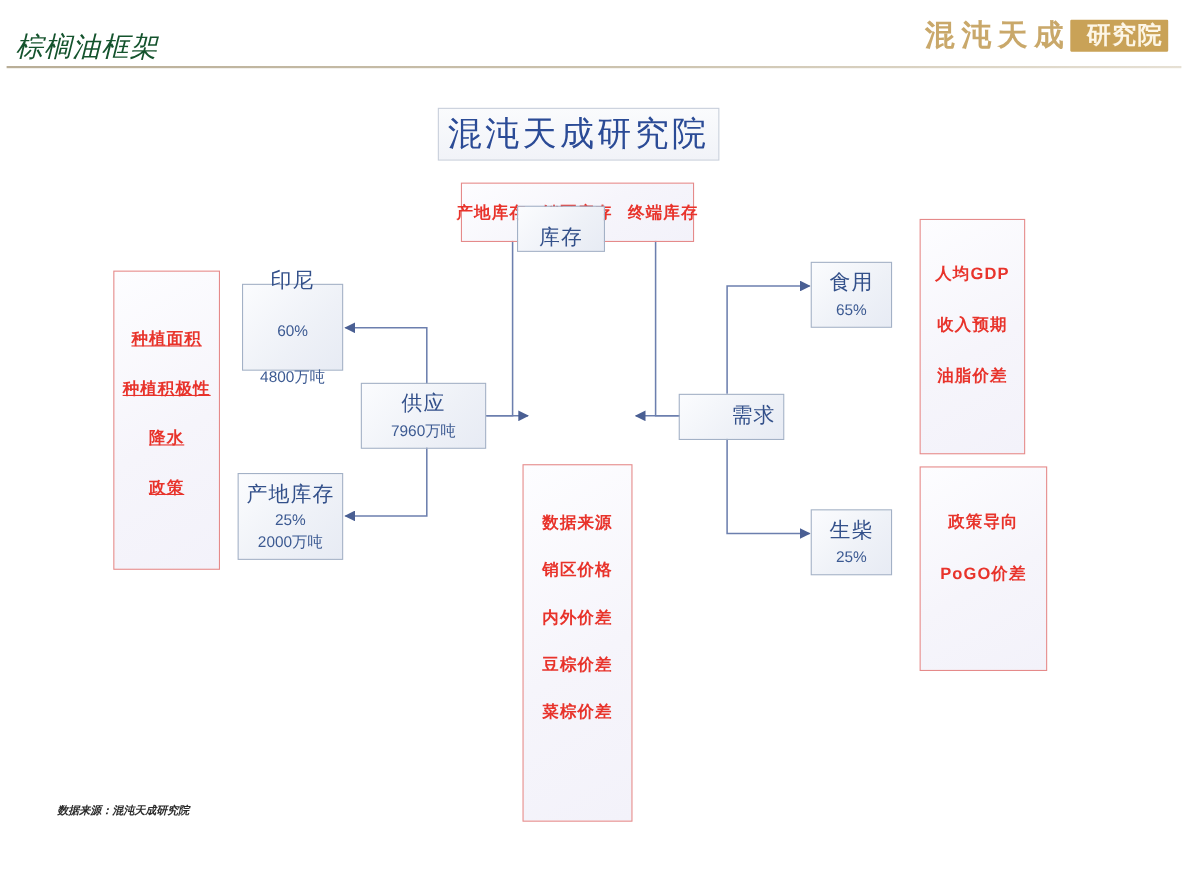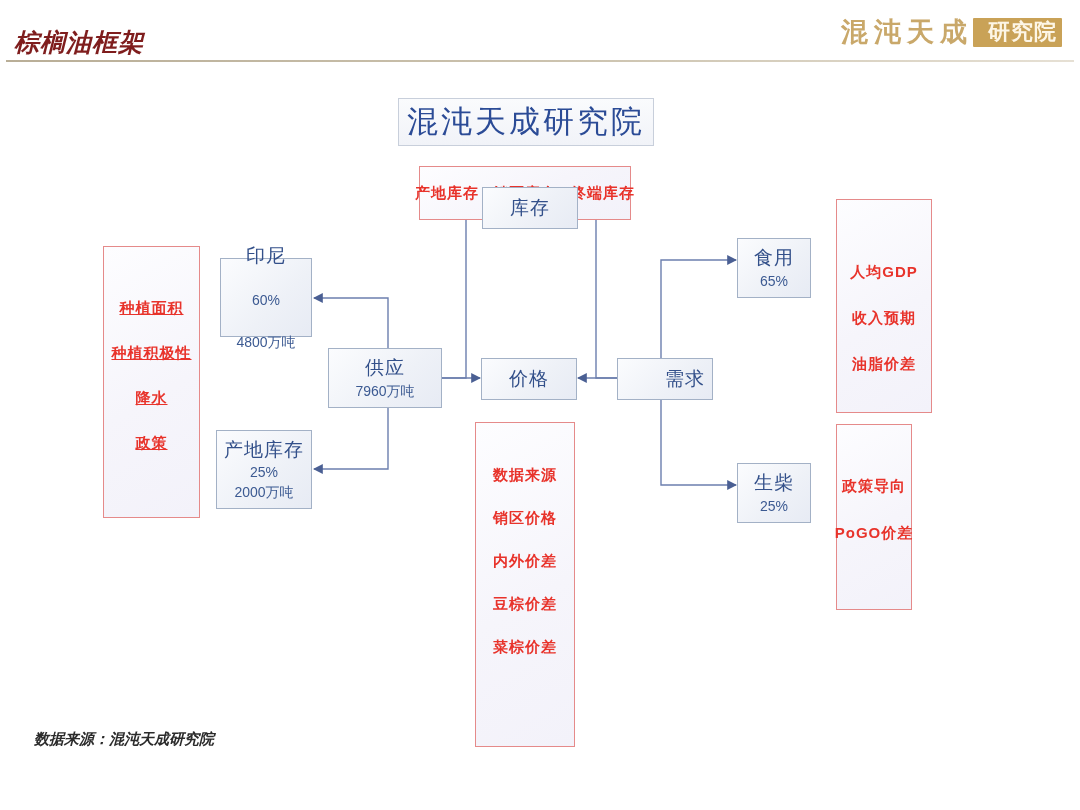--- a/index.html
+++ b/index.html
@@ -23,25 +23,25 @@
   #header {
     position: absolute;
     left: 0; top: 0;
     width: 1080px; height: 62px;
   }
   #page-title {
     position: absolute;
     left: 14px;
     top: 26px;
     font-family: "Liberation Serif", "DejaVu Serif", serif;
-    font-weight: bold;
+    font-weight: normal;
     font-style: italic;
     font-size: 25px;
     letter-spacing: 1px;
-    color: #7f1d1d;
+    color: #14532d;
     white-space: nowrap;
   }
   #header-rule {
     position: absolute;
     left: 6px;
     top: 60px;
     width: 1068px;
     height: 2px;
     background: linear-gradient(to right, #b9ae97 0%, #cdc4b0 55%, #e6e0d4 100%);
   }
@@ -70,26 +70,26 @@
     font-weight: bold;
     padding: 3px 5px 4px 15px;
     letter-spacing: 1px;
     line-height: 1;
     border-radius: 1px;
   }
 
   
   #footer-source {
     position: absolute;
-    left: 34px;
+    left: 52px;
     top: 730px;
     font-family: "Liberation Serif", "DejaVu Serif", serif;
     font-style: italic;
     font-weight: bold;
-    font-size: 15px;
+    font-size: 10px;
     color: #2b2b2b;
     white-space: nowrap;
   }
 
   
   #diagram {
     position: absolute;
     left: 0; top: 62px;
     width: 1080px;
     height: 650px;
@@ -230,27 +230,27 @@
     </div>
 
     <div class="redbox vertical" style="left:475px; top:360px; width:100px; height:325px; padding-top:43px; gap:24px;">
       <span class="r-item">数据来源</span>
       <span class="r-item">销区价格</span>
       <span class="r-item">内外价差</span>
       <span class="r-item">豆棕价差</span>
       <span class="r-item">菜棕价差</span>
     </div>
 
-    <div class="redbox vertical" style="left:836px; top:137px; width:96px; height:214px; padding-top:63px; gap:27px;">
+    <div class="redbox vertical" style="left:836px; top:137px; width:96px; height:214px; padding-top:40px; gap:27px;">
       <span class="r-item">人均GDP</span>
       <span class="r-item">收入预期</span>
       <span class="r-item">油脂价差</span>
     </div>
 
-    <div class="redbox vertical" style="left:836px; top:362px; width:76px; height:186px; padding-top:52px; gap:28px;">
+    <div class="redbox vertical" style="left:836px; top:362px; width:116px; height:186px; padding-top:40px; gap:28px;">
       <span class="r-item">政策导向</span>
       <span class="r-item">PoGO价差</span>
     </div>
 
     <div class="node" style="left:220px; top:196px; width:92px; height:79px;gap:22px;">
       <span class="n-title">印尼</span>
       <span class="n-sub">60%</span>
       <span class="n-sub">4800万吨</span>
     </div>
 
@@ -258,27 +258,24 @@
       <span class="n-title">产地库存</span>
       <span class="n-sub">25%</span>
       <span class="n-sub">2000万吨</span>
     </div>
 
     <div class="node" style="left:328px; top:286px; width:114px; height:60px;">
       <span class="n-title">供应</span>
       <span class="n-sub">7960万吨</span>
     </div>
 
-    <div class="node" style="left:482px; top:125px; width:96px; height:42px;">
+    <div class="node" style="left:470px; top:125px; width:80px; height:42px;justify-content:flex-end;">
       <span class="n-title">库存</span>
     </div>
 
-    <div class="node" style="left:481px; top:296px; width:96px; height:42px;">
-      <span class="n-title">价格</span>
-    </div>
 
     <div class="node" style="left:617px; top:296px; width:96px; height:42px;padding-left:40px;">
       <span class="n-title">需求</span>
     </div>
 
     <div class="node" style="left:737px; top:176px; width:74px; height:60px;">
       <span class="n-title">食用</span>
       <span class="n-sub">65%</span>
     </div>
 

